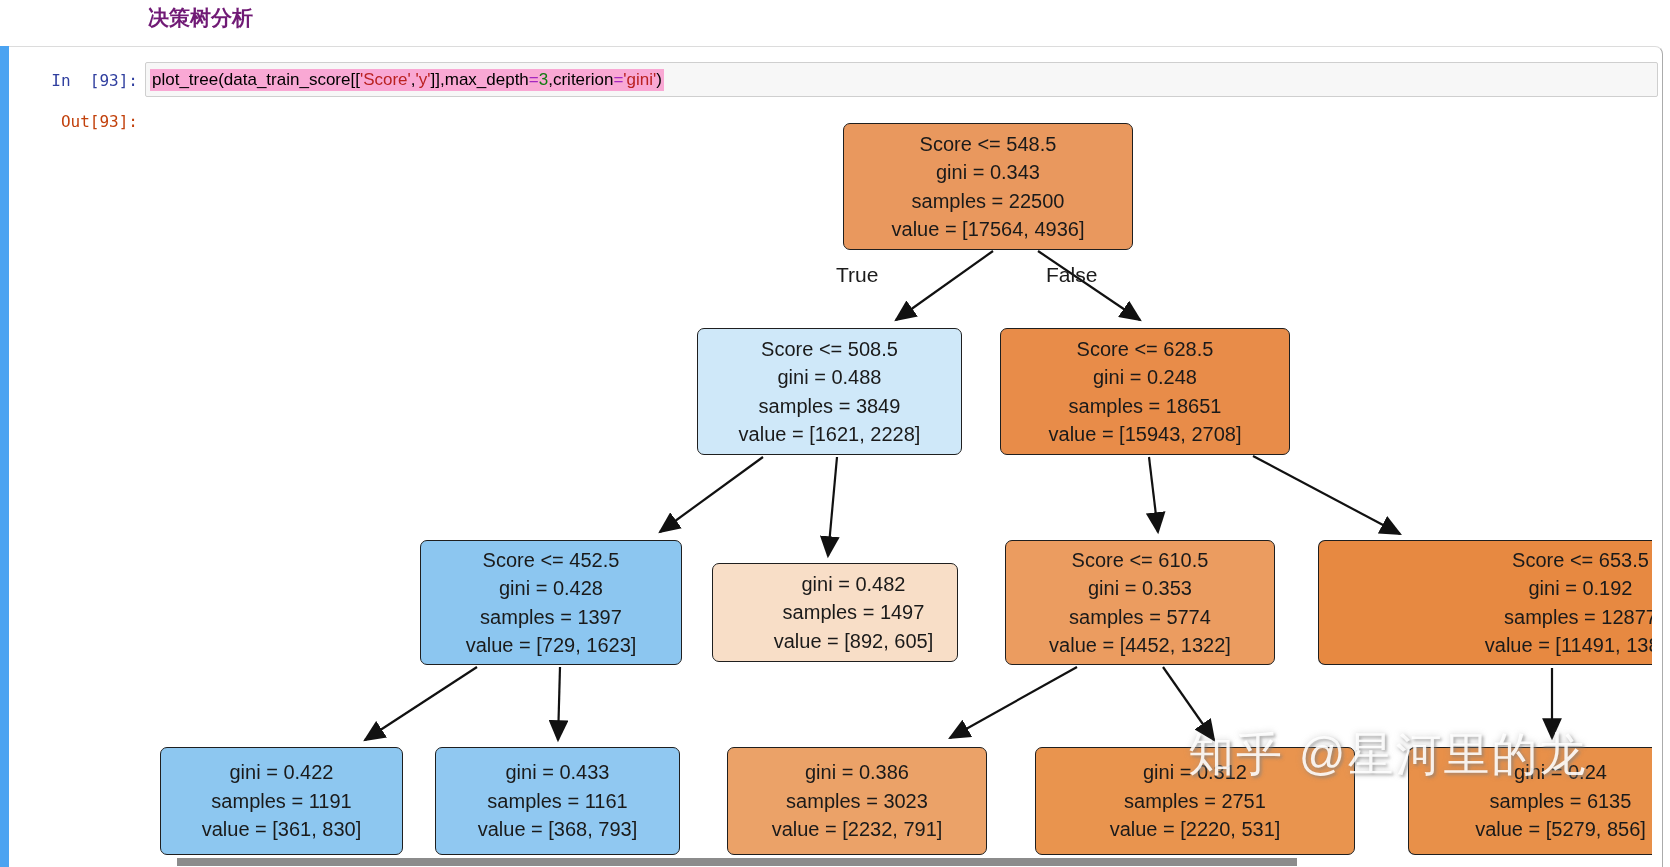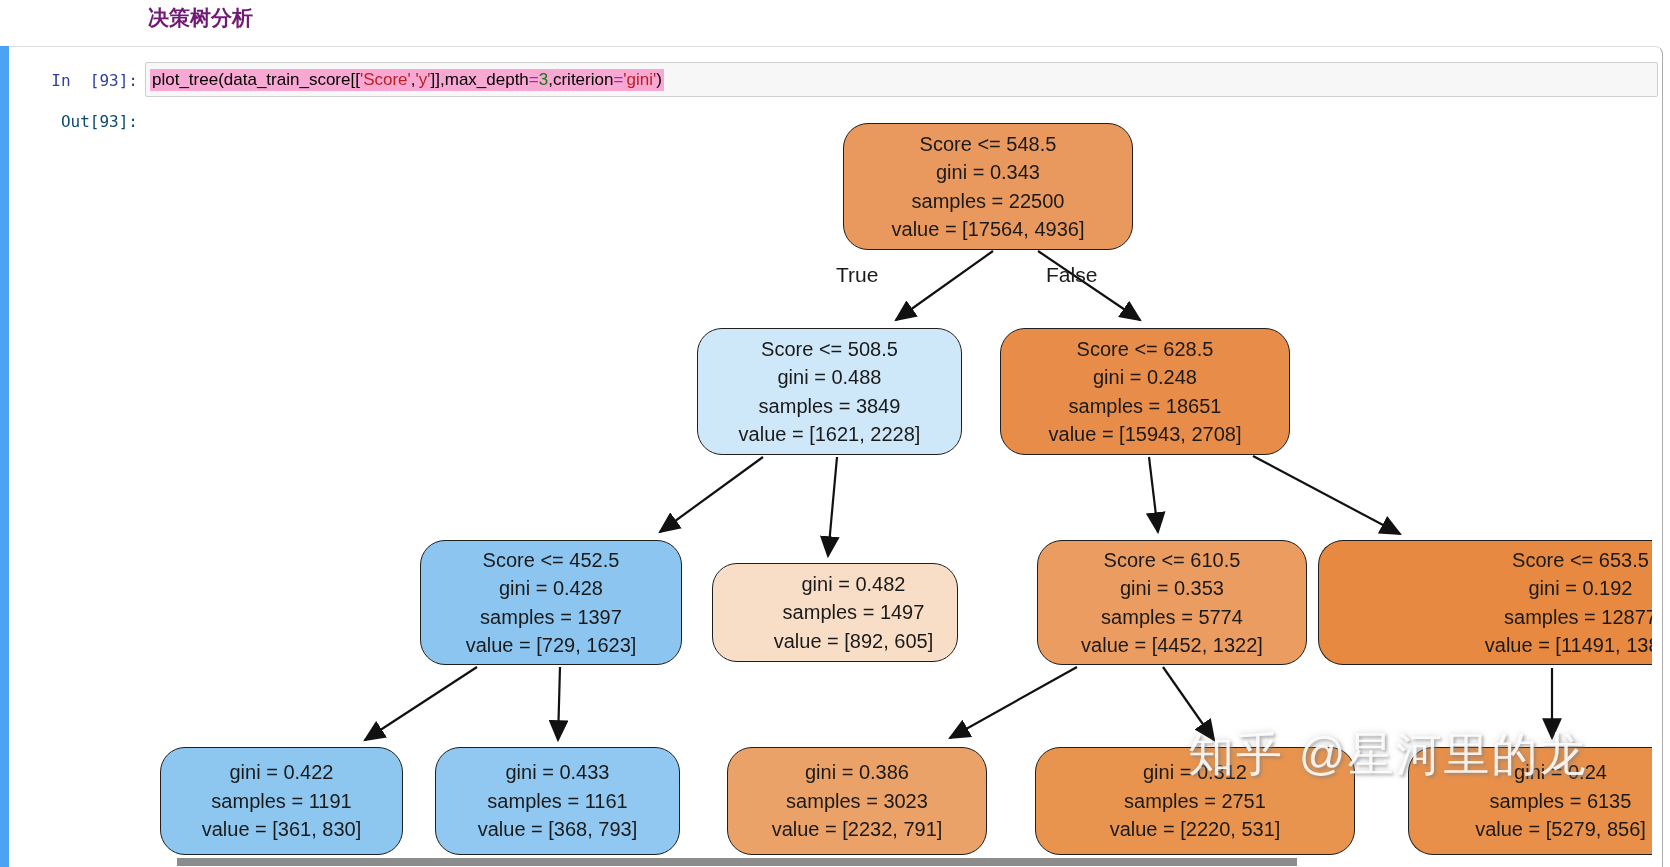--- a/index.html
+++ b/index.html
@@ -6,32 +6,32 @@
   .canvas{position:relative;width:1670px;height:867px;background:#fff;overflow:hidden;
           font-family:"Liberation Sans",sans-serif;color:#1c1c1c;}
   .page-title{position:absolute;left:148px;top:4px;font-size:21px;font-weight:bold;color:#701a75;
               font-family:"Liberation Sans",sans-serif;}
   .cell-frame{position:absolute;left:9px;top:46px;width:1653px;height:821px;
               border-top:1px solid #dcdcdc;border-right:1.5px solid #ababab;border-top-right-radius:8px;}
   .blue-bar{position:absolute;left:0;top:46px;width:9px;height:821px;background:#4ba3f1;}
   .prompt{position:absolute;width:130px;text-align:right;font-family:"DejaVu Sans Mono",monospace;
           font-size:16px;white-space:pre;}
   .in-prompt{left:8px;top:71px;color:#303f9f;}
-  .out-prompt{left:8px;top:112px;color:#0c4a6e;}
+  .out-prompt{left:8px;top:112px;color:#c2410c;}
   .code-box{position:absolute;left:145px;top:62px;width:1513px;height:35px;background:#f7f7f7;
             border:1px solid #cfcfcf;border-radius:2px;box-sizing:border-box;}
   .code-line{position:absolute;left:4px;top:6px;font-family:Liberation Sans, sans-serif;
              font-size:17px;white-space:pre;background:#f9a8d4;padding:1px 2px;}
   .tok-p{color:#000;}
   .tok-s{color:#ba2121;}
   .tok-o{color:#a428bf;}
   .tok-n{color:#107a10;}
   .tree-area{position:absolute;left:0;top:0;width:1652px;height:858px;overflow:hidden;}
   .edges-svg{position:absolute;left:0;top:0;}
-  .node{position:absolute;border:1.5px solid #1f1f1f;border-radius:25px;box-sizing:border-box;
+  .node{position:absolute;border:1.5px solid #1f1f1f;border-radius:7px;box-sizing:border-box;
         text-align:center;font-size:20px;color:#1a1a1a;display:flex;flex-direction:column;
         justify-content:center;line-height:28.5px;}
   .edge-label{position:absolute;font-size:21px;color:#1c1c1c;}
   .watermark{position:absolute;left:1188px;top:724px;font-size:46px;letter-spacing:2px;
              color:rgba(255,255,255,0.88);white-space:pre;z-index:5;
              text-shadow:2px 2px 3px rgba(125,125,125,0.55), 0 0 6px rgba(140,140,140,0.4);}
   .hscroll{position:absolute;left:177px;top:858px;width:1120px;height:8px;background:#8c8c8c;}
 </style>
 </head>
 <body>
@@ -104,21 +104,21 @@
       <span>samples = 1397</span>
       <span>value = [729, 1623]</span>
     </div>
 
     <div class="node" style="left: 712px; top: 563px; width: 246px; height: 99px; background: rgb(248, 222, 199); padding-left: 37px;">
       <span>gini = 0.482</span>
       <span>samples = 1497</span>
       <span>value = [892, 605]</span>
     </div>
 
-    <div class="node" style="left: 1005px; top: 540px; width: 270px; height: 125px; background: rgb(235, 156, 96); margin-left: 32px;">
+    <div class="node" style="left: 1005px; top: 540px; width: 270px; height: 125px; background: rgb(235, 156, 96);">
       <span>Score &lt;= 610.5</span>
       <span>gini = 0.353</span>
       <span>samples = 5774</span>
       <span>value = [4452, 1322]</span>
     </div>
 
     <div class="node" style="left: 1318px; top: 540px; width: 524px; height: 125px; border-right: none; background: rgb(231, 137, 65);">
       <span>Score &lt;= 653.5</span>
       <span>gini = 0.192</span>
       <span>samples = 12877</span>

